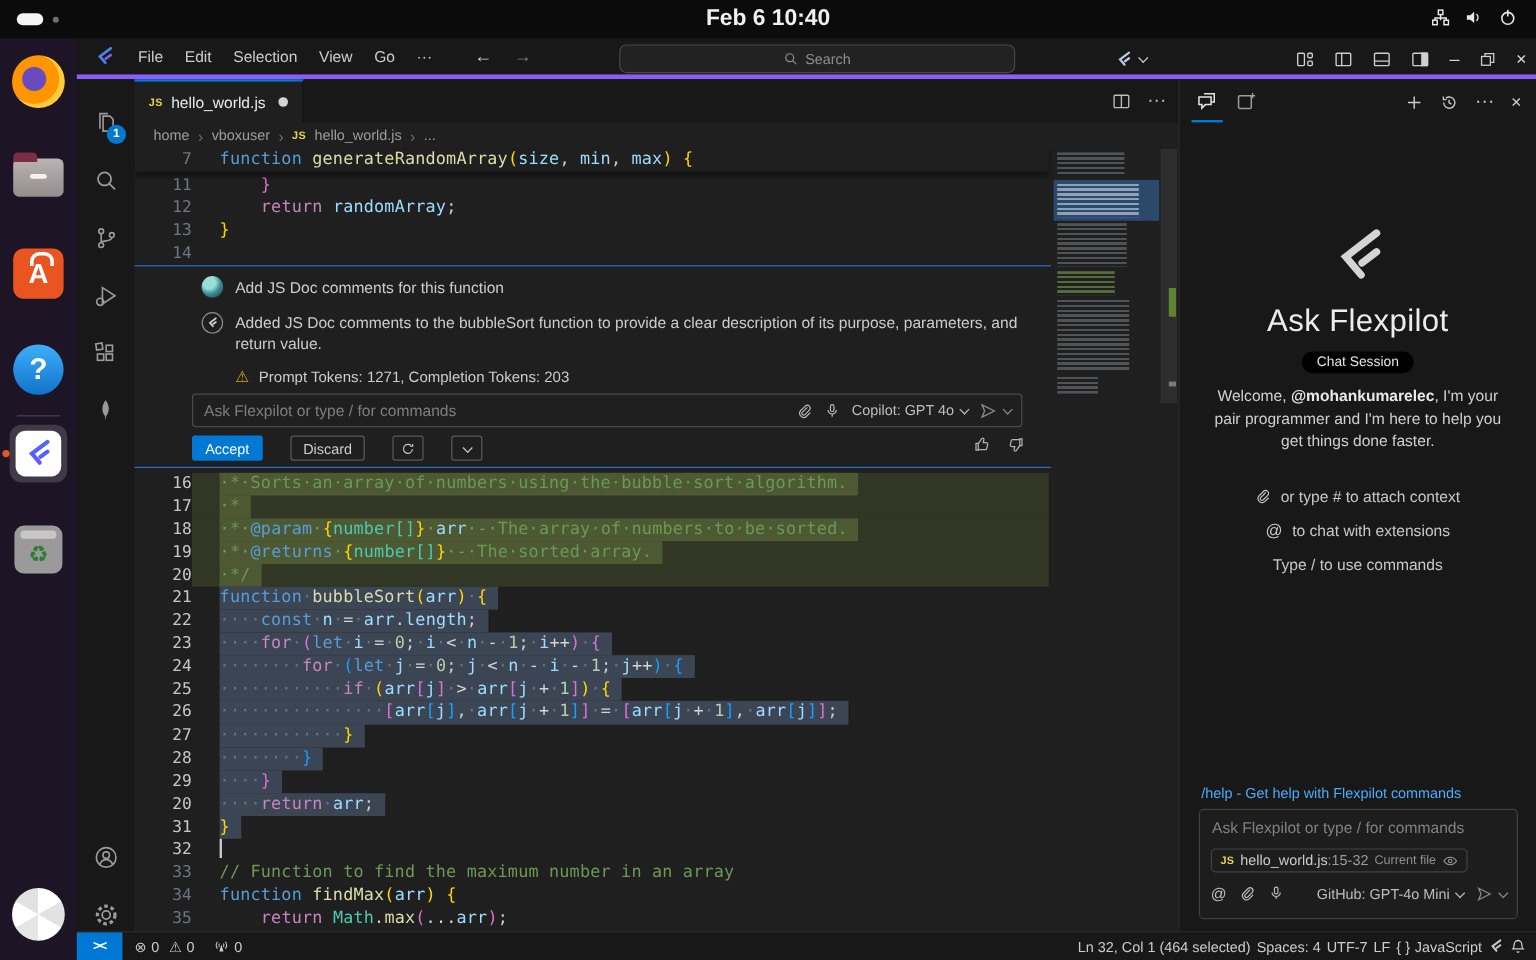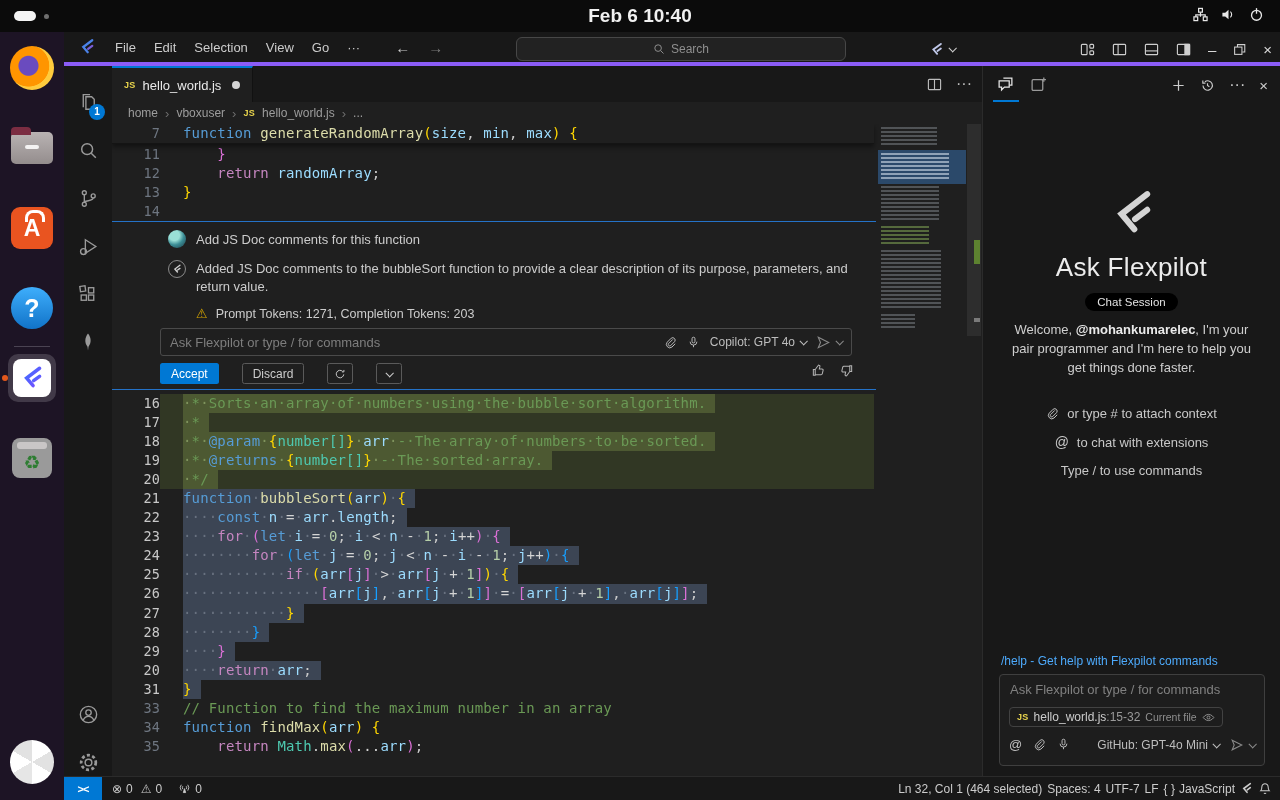--- a/index.html
+++ b/index.html
@@ -465,20 +465,21 @@
         <div class="code-line bg-sel"><span class="ln ln-hl">22</span><span class="lc"><span class="extent"><span class="c-ws">····</span><span class="c-kw">const</span><span class="c-ws">·</span><span class="c-var">n</span><span class="c-ws">·</span><span class="c-op">=</span><span class="c-ws">·</span><span class="c-var">arr</span><span class="c-pun">.</span><span class="c-var">length</span><span class="c-pun">;</span></span></span></div>
         <div class="code-line bg-sel"><span class="ln ln-hl">23</span><span class="lc"><span class="extent"><span class="c-ws">····</span><span class="c-ctl">for</span><span class="c-ws">·</span><span class="c-b2">(</span><span class="c-kw">let</span><span class="c-ws">·</span><span class="c-var">i</span><span class="c-ws">·</span><span class="c-op">=</span><span class="c-ws">·</span><span class="c-num">0</span><span class="c-pun">;</span><span class="c-ws">·</span><span class="c-var">i</span><span class="c-ws">·</span><span class="c-op">&lt;</span><span class="c-ws">·</span><span class="c-var">n</span><span class="c-ws">·</span><span class="c-op">-</span><span class="c-ws">·</span><span class="c-num">1</span><span class="c-pun">;</span><span class="c-ws">·</span><span class="c-var">i</span><span class="c-op">++</span><span class="c-b2">)</span><span class="c-ws">·</span><span class="c-b2">{</span></span></span></div>
         <div class="code-line bg-sel"><span class="ln ln-hl">24</span><span class="lc"><span class="extent"><span class="c-ws">········</span><span class="c-ctl">for</span><span class="c-ws">·</span><span class="c-b3">(</span><span class="c-kw">let</span><span class="c-ws">·</span><span class="c-var">j</span><span class="c-ws">·</span><span class="c-op">=</span><span class="c-ws">·</span><span class="c-num">0</span><span class="c-pun">;</span><span class="c-ws">·</span><span class="c-var">j</span><span class="c-ws">·</span><span class="c-op">&lt;</span><span class="c-ws">·</span><span class="c-var">n</span><span class="c-ws">·</span><span class="c-op">-</span><span class="c-ws">·</span><span class="c-var">i</span><span class="c-ws">·</span><span class="c-op">-</span><span class="c-ws">·</span><span class="c-num">1</span><span class="c-pun">;</span><span class="c-ws">·</span><span class="c-var">j</span><span class="c-op">++</span><span class="c-b3">)</span><span class="c-ws">·</span><span class="c-b3">{</span></span></span></div>
         <div class="code-line bg-sel"><span class="ln ln-hl">25</span><span class="lc"><span class="extent"><span class="c-ws">············</span><span class="c-ctl">if</span><span class="c-ws">·</span><span class="c-b1">(</span><span class="c-var">arr</span><span class="c-b2">[</span><span class="c-var">j</span><span class="c-b2">]</span><span class="c-ws">·</span><span class="c-op">&gt;</span><span class="c-ws">·</span><span class="c-var">arr</span><span class="c-b2">[</span><span class="c-var">j</span><span class="c-ws">·</span><span class="c-op">+</span><span class="c-ws">·</span><span class="c-num">1</span><span class="c-b2">]</span><span class="c-b1">)</span><span class="c-ws">·</span><span class="c-b1">{</span></span></span></div>
         <div class="code-line bg-sel"><span class="ln ln-hl">26</span><span class="lc"><span class="extent"><span class="c-ws">················</span><span class="c-b2">[</span><span class="c-var">arr</span><span class="c-b3">[</span><span class="c-var">j</span><span class="c-b3">]</span><span class="c-pun">,</span><span class="c-ws">·</span><span class="c-var">arr</span><span class="c-b3">[</span><span class="c-var">j</span><span class="c-ws">·</span><span class="c-op">+</span><span class="c-ws">·</span><span class="c-num">1</span><span class="c-b3">]</span><span class="c-b2">]</span><span class="c-ws">·</span><span class="c-op">=</span><span class="c-ws">·</span><span class="c-b2">[</span><span class="c-var">arr</span><span class="c-b3">[</span><span class="c-var">j</span><span class="c-ws">·</span><span class="c-op">+</span><span class="c-ws">·</span><span class="c-num">1</span><span class="c-b3">]</span><span class="c-pun">,</span><span class="c-ws">·</span><span class="c-var">arr</span><span class="c-b3">[</span><span class="c-var">j</span><span class="c-b3">]</span><span class="c-b2">]</span><span class="c-pun">;</span></span></span></div>
         <div class="code-line bg-sel"><span class="ln ln-hl">27</span><span class="lc"><span class="extent"><span class="c-ws">············</span><span class="c-b1">}</span></span></span></div>
         <div class="code-line bg-sel"><span class="ln ln-hl">28</span><span class="lc"><span class="extent"><span class="c-ws">········</span><span class="c-b3">}</span></span></span></div>
         <div class="code-line bg-sel"><span class="ln ln-hl">29</span><span class="lc"><span class="extent"><span class="c-ws">····</span><span class="c-b2">}</span></span></span></div>
         <div class="code-line bg-sel"><span class="ln ln-hl">20</span><span class="lc"><span class="extent"><span class="c-ws">····</span><span class="c-ctl">return</span><span class="c-ws">·</span><span class="c-var">arr</span><span class="c-pun">;</span></span></span></div>
         <div class="code-line bg-sel"><span class="ln ln-hl">31</span><span class="lc"><span class="extent"><span class="c-b1">}</span></span></span></div>
+        <div class="code-line"><span class="ln ln-hl">32</span><span class="lc"><span class="extent"><span class="caret"></span></span></span></div>
         <div class="code-line"><span class="ln">33</span><span class="lc"><span class="extent"><span class="c-cm">// Function to find the maximum number in an array</span></span></span></div>
         <div class="code-line"><span class="ln">34</span><span class="lc"><span class="extent"><span class="c-kw">function</span><span class="c-pl"> </span><span class="c-fn">findMax</span><span class="c-b1">(</span><span class="c-var">arr</span><span class="c-b1">)</span><span class="c-pl"> </span><span class="c-b1">{</span></span></span></div>
         <div class="code-line"><span class="ln">35</span><span class="lc"><span class="extent"><span class="c-pl">    </span><span class="c-ctl">return</span><span class="c-pl"> </span><span class="c-typ">Math</span><span class="c-pun">.</span><span class="c-fn">max</span><span class="c-b2">(</span><span class="c-op">...</span><span class="c-var">arr</span><span class="c-b2">)</span><span class="c-pun">;</span></span></span></div>
       </div>
 
     <div id="minimap">
       <div class="mm-selblock"></div>
       <div class="mm" style="top:3px;height:18px;width:56px"></div>
       <div class="mm mm-bright" style="top:29px;height:28px;width:68px"></div>
       <div class="mm" style="top:62px;height:36px;width:58px"></div>

